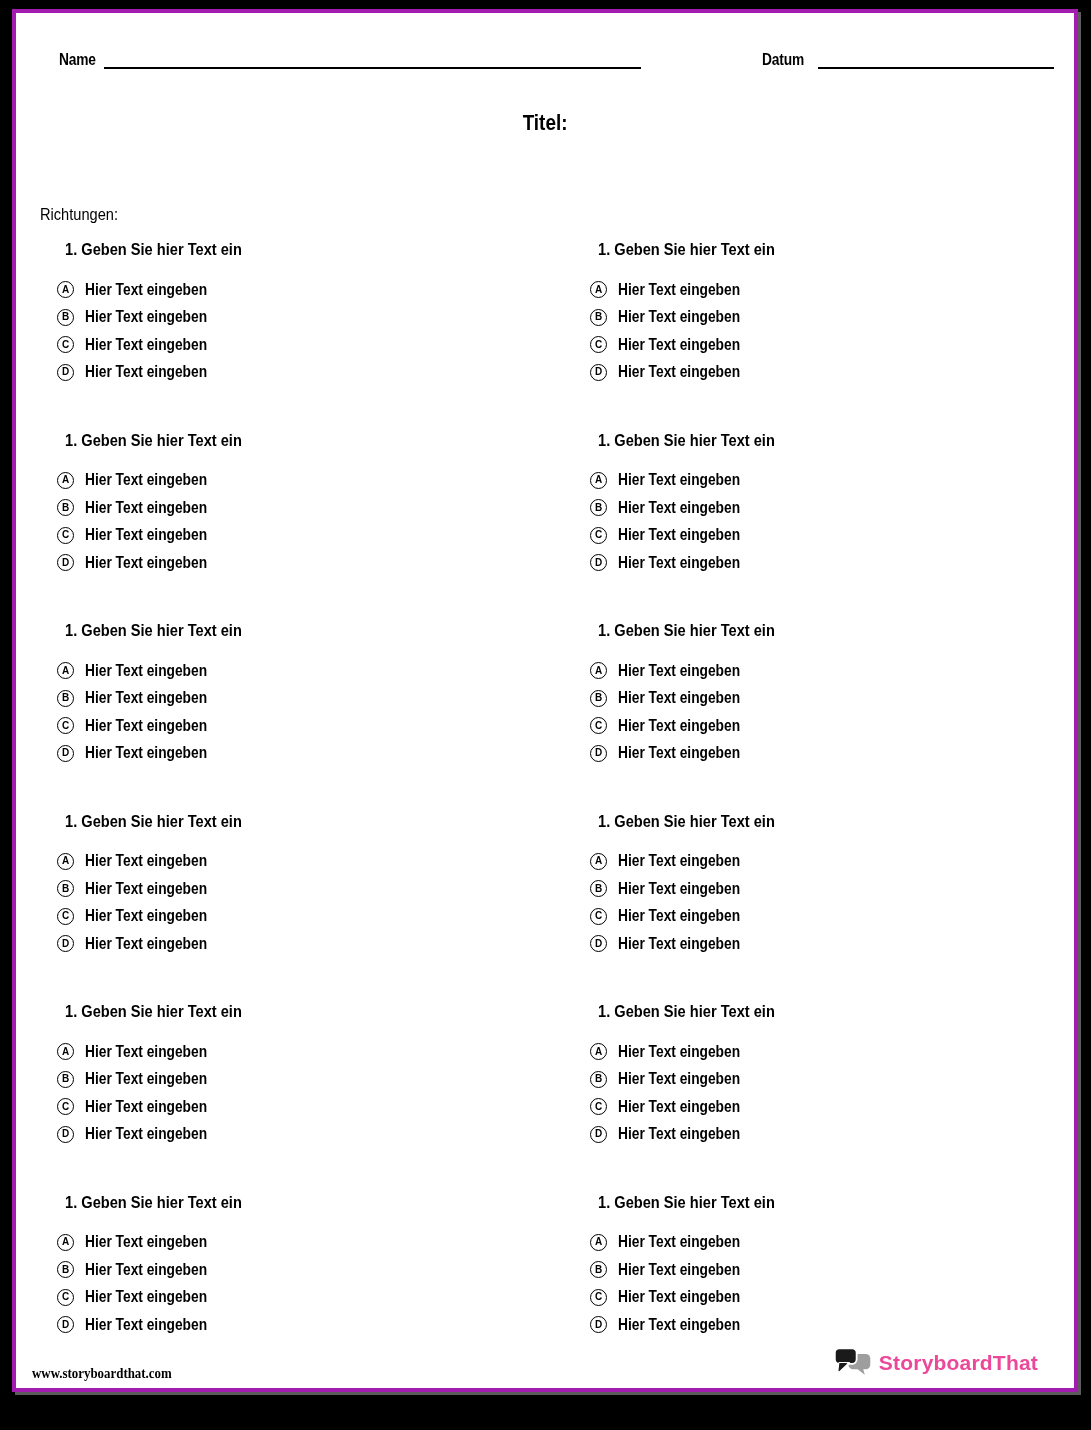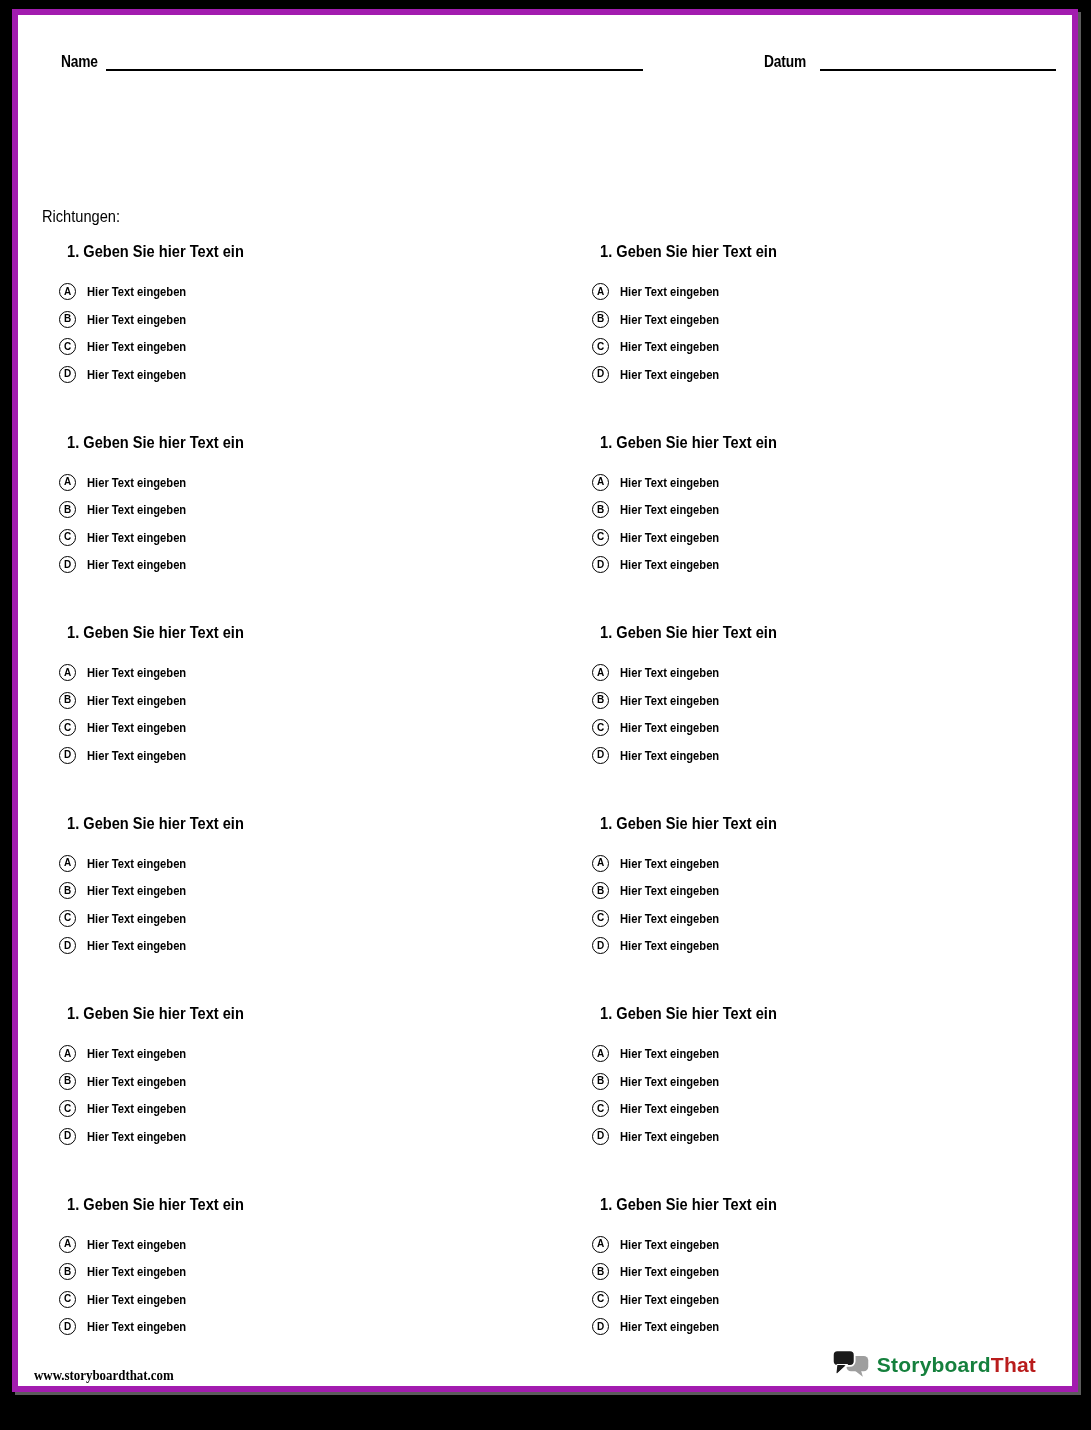--- a/index.html
+++ b/index.html
@@ -1,19 +1,19 @@
 <!DOCTYPE html>
 <html><head>
 <meta charset="utf-8">
 <style>
   html,body{margin:0;padding:0;background:#000;}
   body{width:1091px;height:1430px;position:relative;overflow:hidden;
        font-family:"Liberation Sans","DejaVu Sans",sans-serif;color:#000;}
   .page{position:absolute;left:12px;top:9px;width:1066px;height:1383px;
-        background:#fff;border:6px solid #a21caf;box-sizing:border-box;
+        background:#fff;border:4px solid #a21caf;box-sizing:border-box;
         box-shadow:3px 3px 0 #5c5c5c;}
   
   .cn{display:inline-block;transform:scaleX(0.86);transform-origin:0 50%;white-space:nowrap;}
   .cn-c{display:inline-block;transform:scaleX(0.86);transform-origin:50% 50%;white-space:nowrap;}
 
   .name-label,.datum-label{position:absolute;font-weight:bold;font-size:16px;letter-spacing:-0.2px;}
   .name-label{left:43px;top:38px;}
   .datum-label{left:746px;top:38px;}
   .write-line{position:absolute;height:17px;border-bottom:2px solid #000;}
   .name-line{left:88px;top:37px;width:537px;}
@@ -24,40 +24,41 @@
   .directions{position:absolute;left:24px;top:149px;font-weight:normal;font-size:17px;margin-top:43px;}
 
   .questions{position:absolute;left:41px;top:227px;display:grid;
              grid-template-columns:533px 533px;grid-auto-rows:190.5px;}
   .q-title{font-weight:bold;font-size:17px;height:20px;line-height:20px;margin-left:8px;}
   .q-options{margin-top:21px;}
   .opt{display:flex;align-items:center;height:17px;margin-bottom:10.5px;}
   .badge{width:17px;height:17px;box-sizing:border-box;border:1.6px solid #000;border-radius:50%;
          display:flex;align-items:center;justify-content:center;flex:0 0 17px;
          font-weight:bold;font-size:10px;line-height:1;}
-  .opt-text{margin-left:11px;font-weight:bold;font-size:13px;}
+  .opt-text{margin-left:11px;font-weight:bold;font-size:16px;}
 
   .footer-url{position:absolute;left:16px;top:1352px;font-weight:bold;font-size:15px;font-family:Liberation Serif, serif;}
   .logo{position:absolute;right:36px;top:1333px;display:flex;align-items:center;}
   .logo-icon{width:40px;height:34px;margin-right:6px;}
   .logo-text{font-size:21px;font-weight:600;letter-spacing:0.2px;}
-  .logo-text .primary{color:#15803d;}
-  .logo-text .secondary{color:#b91c1c;}
+  .logo-text .primary{color:#ec4899;}
+  .logo-text .secondary{color:#ec4899;}
 </style>
 </head>
 <body>
 
 <div class="page">
 
   <span class="name-label"><span class="cn">Name</span></span>
   <div class="write-line name-line"></div>
 
   <span class="datum-label"><span class="cn">Datum</span></span>
   <div class="write-line datum-line"></div>
 
+  <div class="sheet-title"><span class="cn-c">Titel:</span></div>
 
   <div class="directions"><span class="cn">Richtungen:</span></div>
 
   <div class="questions" id="questions">
       <div class="question">
     <div class="q-title"><span class="cn">1. Geben Sie hier Text ein</span></div>
     <div class="q-options">
           <div class="opt">
     <span class="badge">A</span>
     <span class="opt-text"><span class="cn">Hier Text eingeben</span></span>

